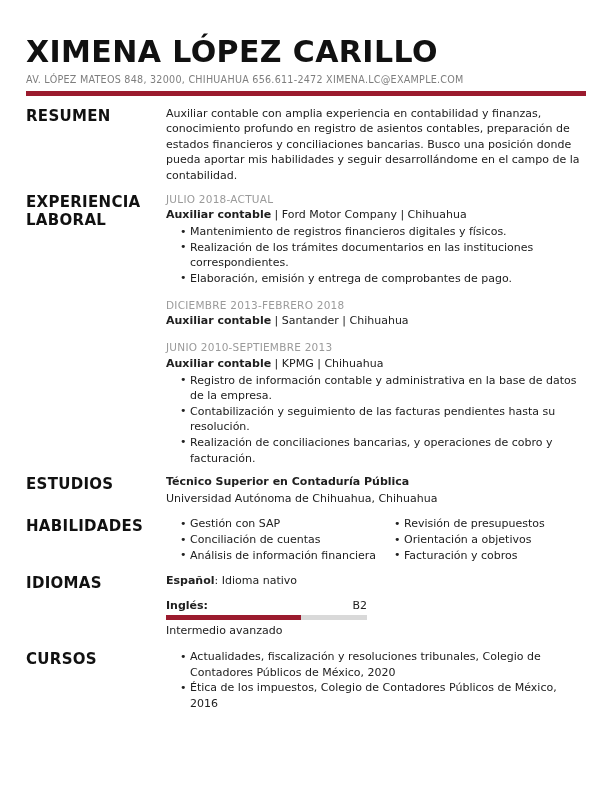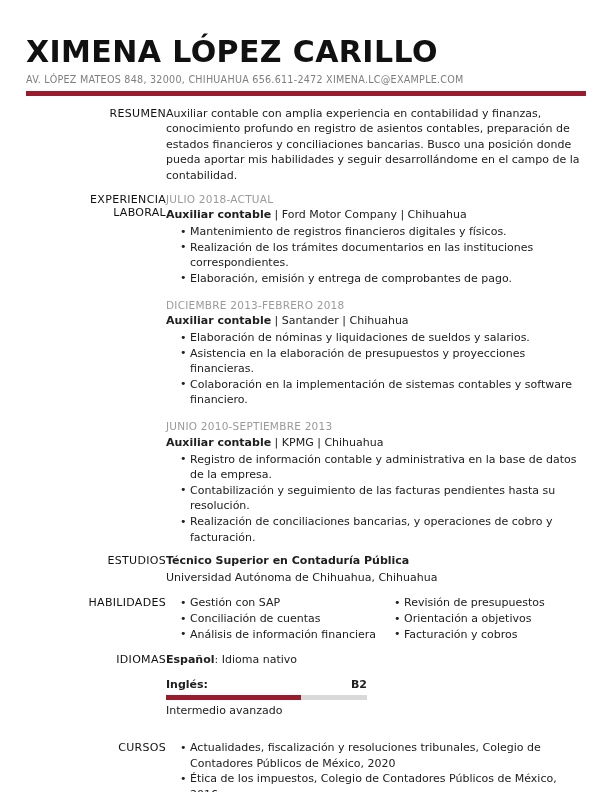--- a/index.html
+++ b/index.html
@@ -50,28 +50,27 @@
 
   
   .section {
     display: flex;
     align-items: flex-start;
     margin-bottom: 2px;
   }
   .sec-label {
     width: 140px;
     flex: 0 0 140px;
-    font-size: 11px;
-    font-weight: normal;
+    font-size: 15px;
+    font-weight: bold;
     letter-spacing: 0.3px;
     line-height: 1.25;
     color: #111111;
     padding-top: 1px;
     white-space: pre-line;
-    text-align: right;
   }
   .sec-body {
     flex: 1 1 auto;
     font-size: 11px;
     line-height: 1.42;
     color: #202020;
     padding-top: 0px;
   }
 
   .para { margin: 0; }
@@ -118,39 +117,39 @@
 
   
   .lang-native { margin: 0 0 9px 0; }
   .lang-row {
     display: flex;
     align-items: flex-end;
     width: 201px;
     margin: 0 0 2px 0;
   }
   .lang-row .lname { font-weight: bold; }
-  .lang-row .llevel { margin-left: auto; font-weight: bold; }
+  .lang-row .llevel { margin-left: auto; font-weight: normal; }
   .bar-track {
     width: 201px;
     height: 5px;
     background: #d9d9d9;
     margin: 0 0 3px 0;
   }
   .bar-fill {
     height: 5px;
     background: #9b1b2e;
   }
   .lang-desc { margin: 0; }
 
   
   #section-resumen { margin-bottom: 8px; }
   #section-experiencia { margin-bottom: 8px; }
   #section-estudios { margin-bottom: 10px; }
   #section-habilidades { margin-bottom: 10px; }
-  #section-idiomas { margin-bottom: 22px; }
+  #section-idiomas { margin-bottom: 10px; }
   #section-cursos { margin-bottom: 0; }
 </style>
 </head>
 <body>
 
 <div class="page">
 
   <div class="header">
     <h1 class="name">XIMENA LÓPEZ CARILLO</h1>
     <div class="contact">AV. LÓPEZ MATEOS 848, 32000, CHIHUAHUA 656.611-2472 XIMENA.LC@EXAMPLE.COM</div>
@@ -175,25 +174,20 @@
         <ul class="bullets">
           <li>Mantenimiento de registros financieros digitales y físicos.</li>
           <li>Realización de los trámites documentarios en las instituciones correspondientes.</li>
           <li>Elaboración, emisión y entrega de comprobantes de pago.</li>
         </ul>
       </div>
 
       <div class="job">
         <div class="date">DICIEMBRE 2013-FEBRERO 2018</div>
         <div class="role"><b>Auxiliar contable</b><span> | Santander | Chihuahua</span></div>
-        <ul class="bullets">
-          <li>Elaboración de nóminas y liquidaciones de sueldos y salarios.</li>
-          <li>Asistencia en la elaboración de presupuestos y proyecciones financieras.</li>
-          <li>Colaboración en la implementación de sistemas contables y software financiero.</li>
-        </ul>
       </div>
 
       <div class="job">
         <div class="date">JUNIO 2010-SEPTIEMBRE 2013</div>
         <div class="role"><b>Auxiliar contable</b><span> | KPMG | Chihuahua</span></div>
         <ul class="bullets">
           <li>Registro de información contable y administrativa en la base de datos de la empresa.</li>
           <li>Contabilización y seguimiento de las facturas pendientes hasta su resolución.</li>
           <li>Realización de conciliaciones bancarias, y operaciones de cobro y facturación.</li>
         </ul>

